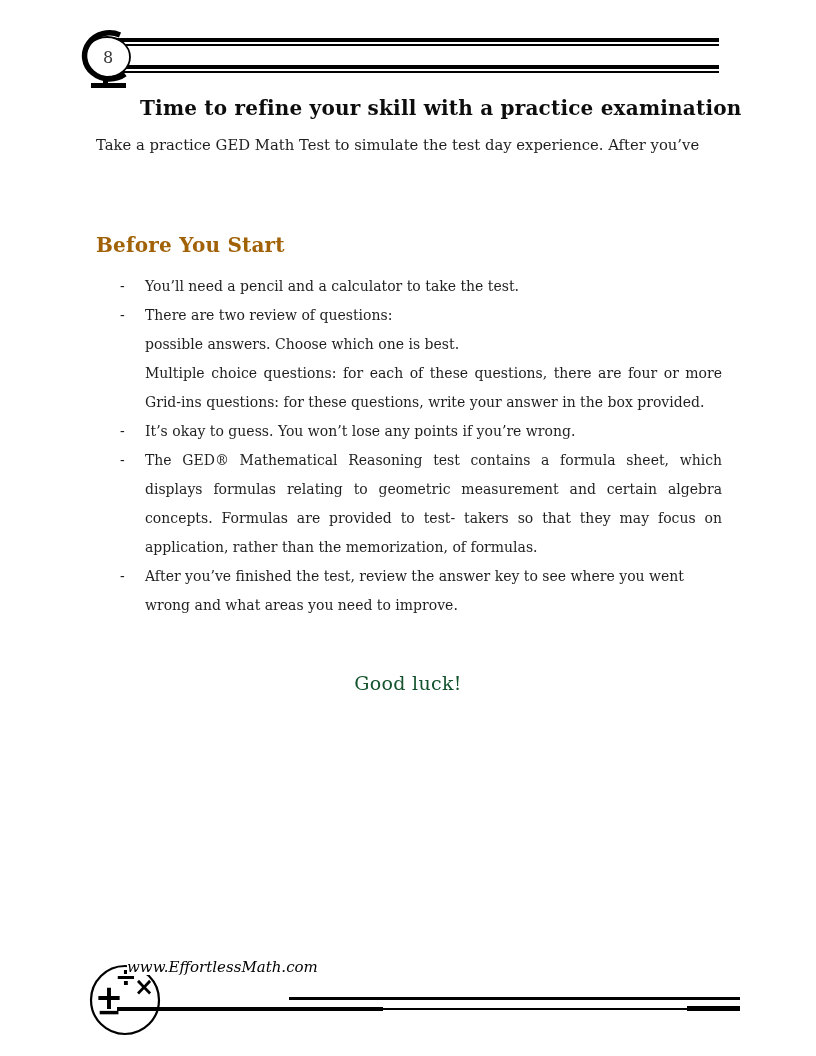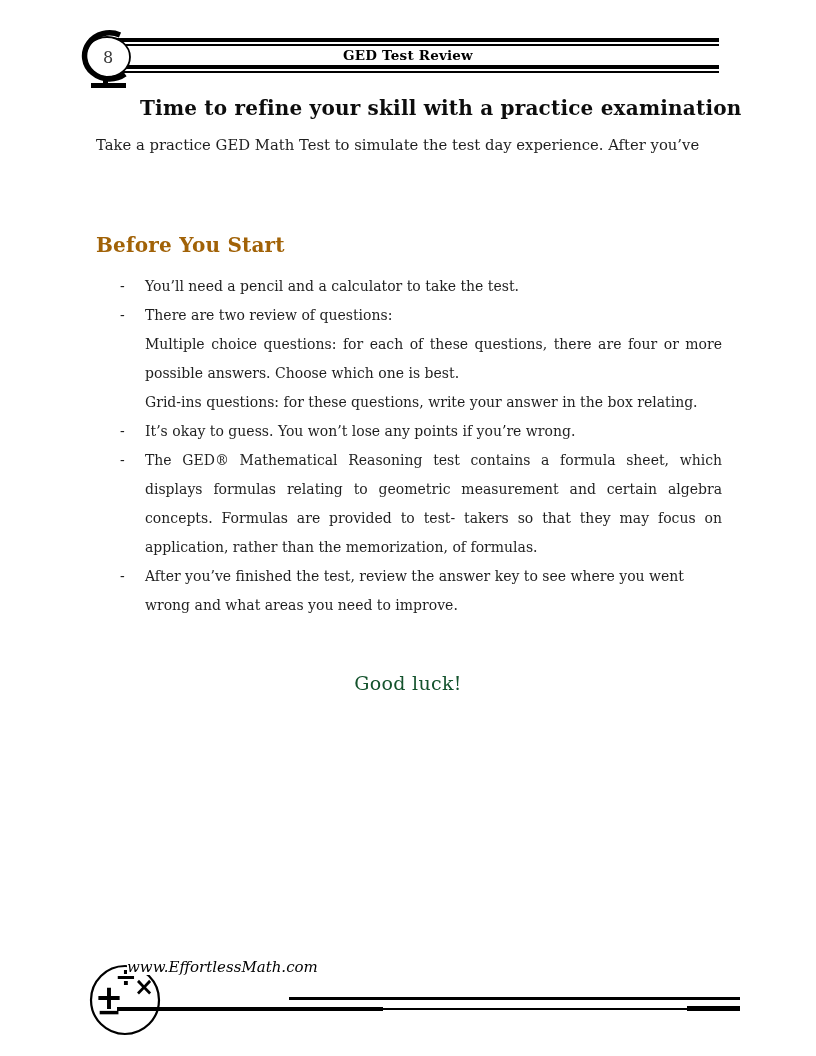--- a/index.html
+++ b/index.html
@@ -57,50 +57,49 @@
   <div class="rule" style="left:110px; top:71px; width:609px; height:2px;"></div>
 
   <svg class="globe" width="60" height="60" viewBox="0 0 60 60">
     <ellipse cx="27" cy="27" rx="23" ry="20" fill="#ffffff" stroke="#000000" stroke-width="1.8"></ellipse>
     <path d="M 40 5 A 25 23 0 1 0 45 44" fill="none" stroke="#000000" stroke-width="5.5"></path>
     <rect x="23" y="47" width="5" height="6" fill="#000000"></rect>
     <rect x="11" y="53" width="35" height="5" fill="#000000"></rect>
     <text x="28" y="33" text-anchor="middle" font-size="16" fill="#3a3a3a" font-family="DejaVu Serif, serif">8</text>
   </svg>
 
-  <div class="hdr-title">GED Test Review</div>
 
   <div class="h1">Time to refine your skill with a practice examination</div>
 
   <div class="intro">
     <div class="line">Take a practice GED Math Test to simulate the test day experience. After you’ve</div>
   </div>
 
   <div class="h2">Before You Start</div>
 
   <div class="list">
     <div class="row">
       <span class="marker">-</span>
       <span class="txt">You’ll need a pencil and a calculator to take the test.</span>
     </div>
     <div class="row">
       <span class="marker">-</span>
       <span class="txt">There are two review of questions:</span>
     </div>
     <div class="row">
       <span class="marker"></span>
+      <span class="txt">possible answers. Choose which one is best.</span>
+    </div>
+    <div class="row">
+      <span class="marker"></span>
       <span class="txt just">Multiple choice questions: for each of these questions, there are four or more</span>
     </div>
     <div class="row">
       <span class="marker"></span>
-      <span class="txt">possible answers. Choose which one is best.</span>
-    </div>
-    <div class="row">
-      <span class="marker"></span>
-      <span class="txt">Grid-ins questions: for these questions, write your answer in the box relating.</span>
+      <span class="txt">Grid-ins questions: for these questions, write your answer in the box provided.</span>
     </div>
     <div class="row">
       <span class="marker">-</span>
       <span class="txt">It’s okay to guess. You won’t lose any points if you’re wrong.</span>
     </div>
     <div class="row">
       <span class="marker">-</span>
       <span class="txt just">The GED® Mathematical Reasoning test contains a formula sheet, which</span>
     </div>
     <div class="row">

